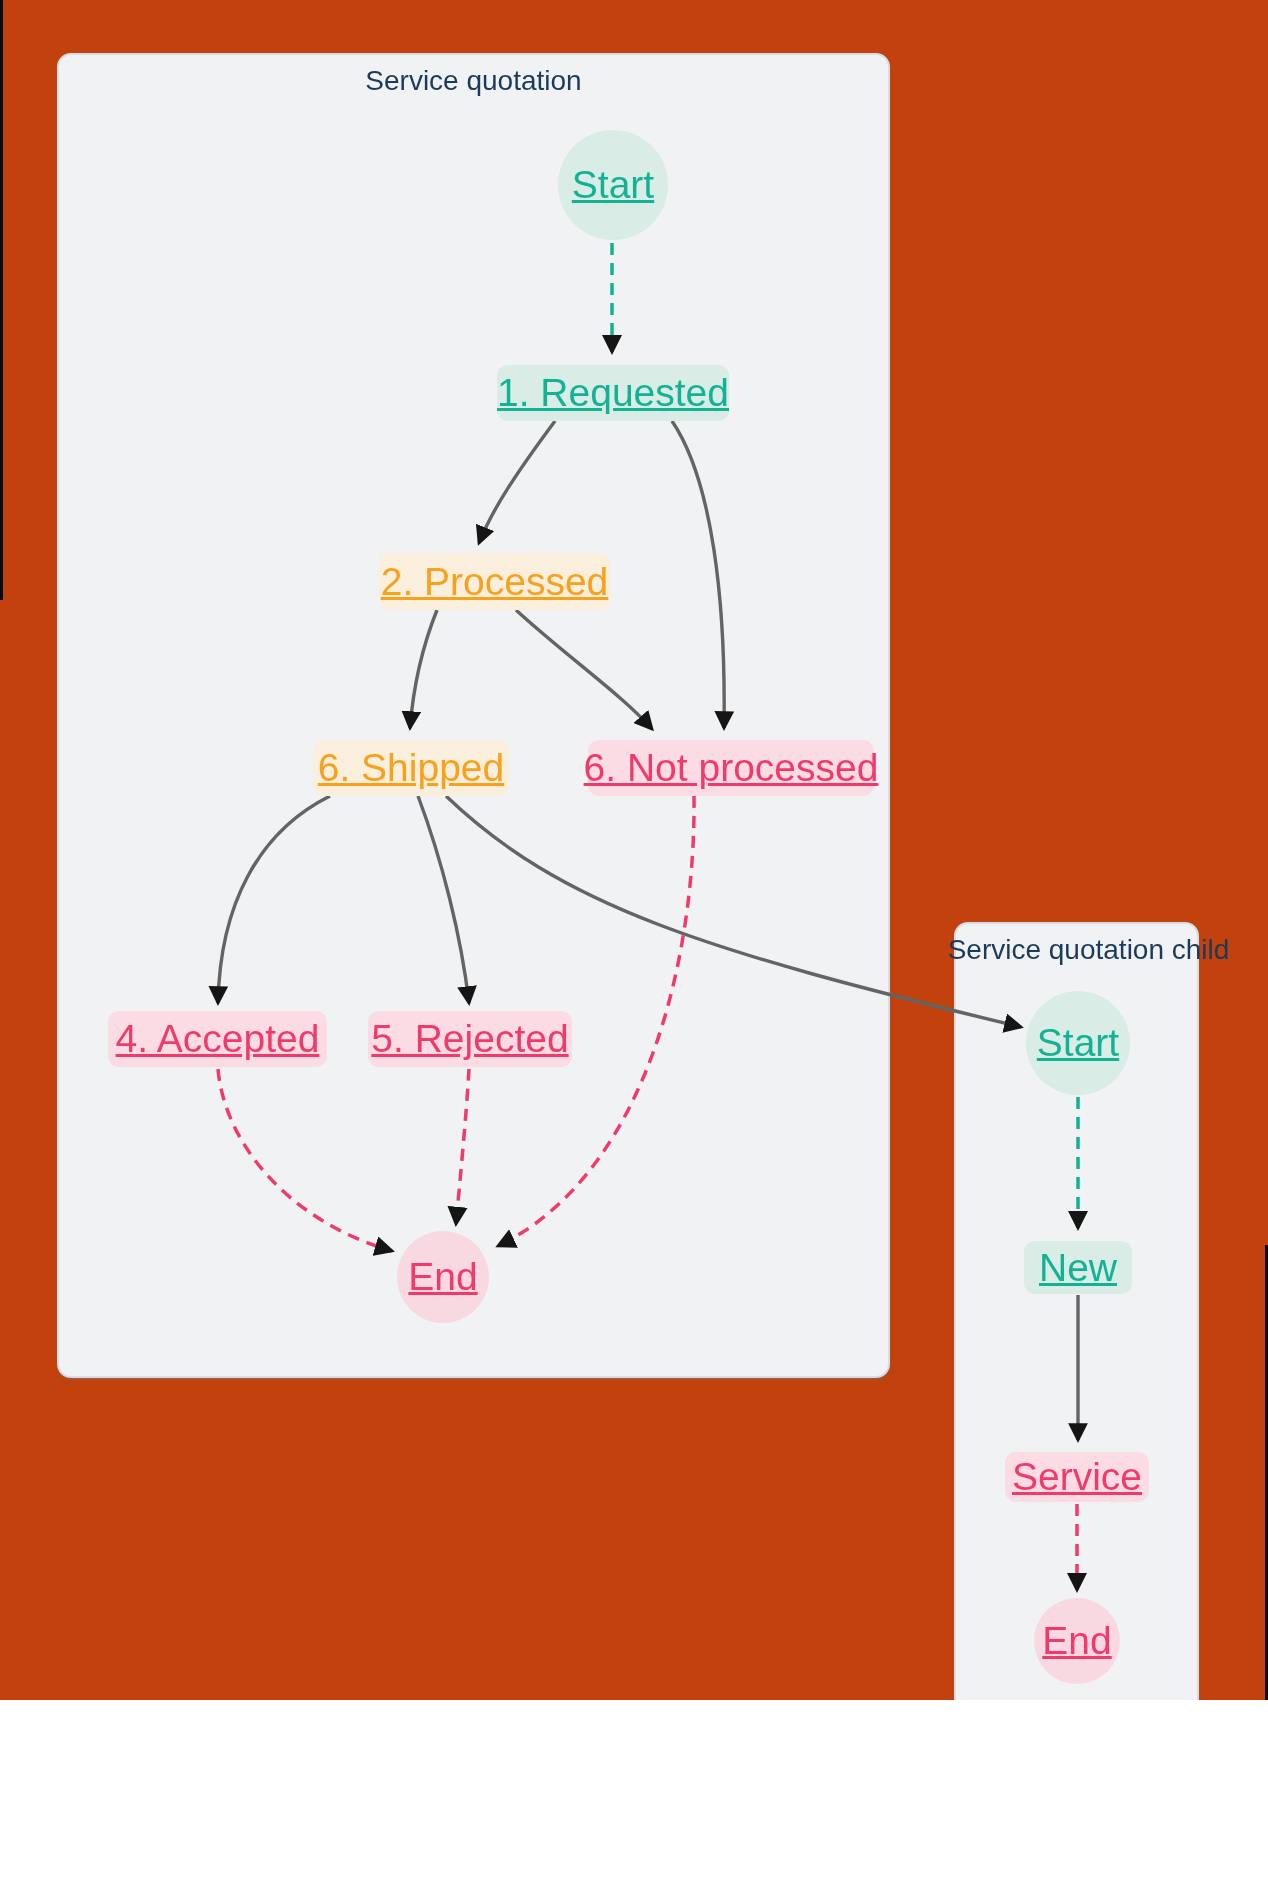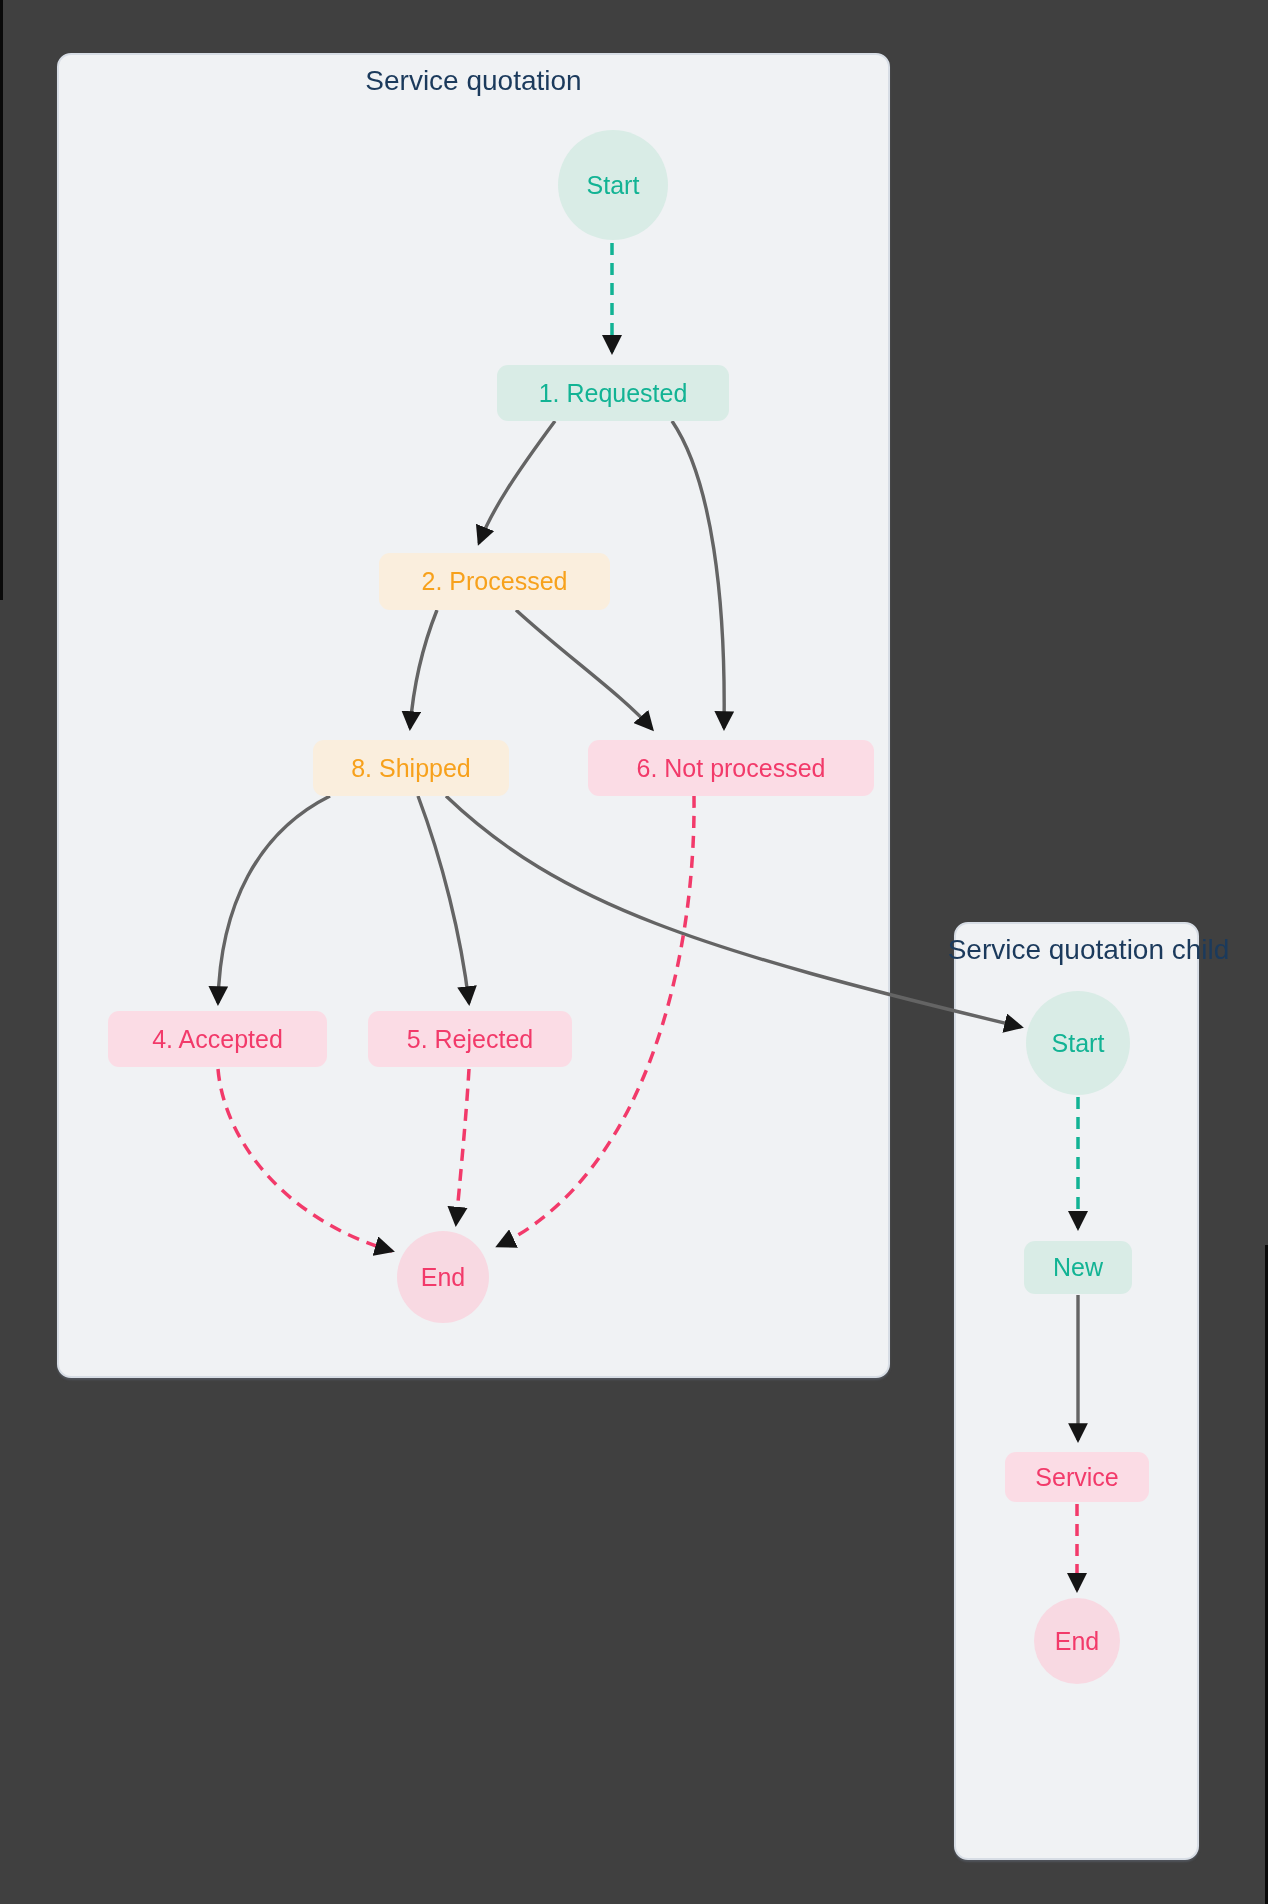--- a/index.html
+++ b/index.html
@@ -1,32 +1,32 @@
 <!DOCTYPE html>
 <html style="--title: #1b3a5c; --teal-text: #12b394; --teal-bg: #d9ece6; --orange-text: #f7a11c; --orange-bg: #faeedd; --pink-text: #f23a6a; --pink-bg: #fbdce5; --end-bg: #f8d9e2; --edge: #646464; --arrow: #151515;"><head>
 <meta charset="utf-8">
 <style>
   html,body{margin:0;padding:0;background:#ffffff;}
   .canvas{
-    position:relative;width:1268px;height:1904px;margin:0;
-    font-family:"Liberation Sans", sans-serif;overflow:hidden;background:#404040;
+    position:relative;width:1268px;height:1700px;margin:0;
+    font-family:"Liberation Sans", sans-serif;overflow:hidden;background:#c2410c;
   }
   .edge-strip{position:absolute;background:#0a0a0a;}
   .panel{
     position:absolute;background:#f0f2f4;border:2px solid #d7dde5;border-radius:14px;
     box-shadow:0 2px 2px rgba(110,120,140,.35);box-sizing:border-box;
   }
   .panel-title{
     position:absolute;top:10px;left:0;width:100%;text-align:center;
     font-size:28px;font-weight:500;color:var(--title,#1b3a5c);white-space:nowrap;
   }
   .panel-title.overflow{left:50%;width:auto;transform:translateX(-50%);margin-left:12px;}
   .node{
     position:absolute;display:flex;align-items:center;justify-content:center;
-    font-size:25px;font-weight:500;border-radius:11px;box-sizing:border-box;white-space:nowrap;
+    font-size:39px;font-weight:500;border-radius:11px;box-sizing:border-box;white-space:nowrap;text-decoration:underline;
   }
   .node.circle{border-radius:50%;}
   .node.teal{background:var(--teal-bg,#d9ece6);color:var(--teal-text,#12b394);}
   .node.orange{background:var(--orange-bg,#faeedd);color:var(--orange-text,#f7a11c);}
   .node.pink{background:var(--pink-bg,#fbdce5);color:var(--pink-text,#f23a6a);}
   .node.pink-circle{background:var(--end-bg,#f8d9e2);color:var(--pink-text,#f23a6a);}
   svg.edges{position:absolute;left:0;top:0;pointer-events:none;}
   .e-solid{fill:none;stroke:var(--edge,#646464);stroke-width:3.4;stroke-linejoin:round;}
   .e-dash-teal{fill:none;stroke:var(--teal-text,#12b394);stroke-width:3.5;stroke-dasharray:12 8;}
   .e-dash-pink{fill:none;stroke:var(--pink-text,#f23a6a);stroke-width:3.5;stroke-dasharray:12 8;}
@@ -83,21 +83,21 @@
 
     <path class="e-dash-pink" d="M 1077 1504 L 1077 1590" marker-end="url(#arrowhead)"></path>
   </svg>
 
   <div class="node circle teal" style="left:558px;top:130px;width:110px;height:110px;">Start</div>
 
   <div class="node teal" style="left:497px;top:365px;width:232px;height:56px;">1. Requested</div>
 
   <div class="node orange" style="left:355px;top:553px;width:231px;height:57px;margin-left:24px;">2. Processed</div>
 
-  <div class="node orange" style="left:313px;top:740px;width:196px;height:56px;">8. Shipped</div>
+  <div class="node orange" style="left:313px;top:740px;width:196px;height:56px;">6. Shipped</div>
 
   <div class="node pink" style="left:555px;top:740px;width:286px;height:56px;margin-left:33px;">6. Not processed</div>
 
   <div class="node pink" style="left:108px;top:1011px;width:219px;height:56px;">4. Accepted</div>
 
   <div class="node pink" style="left:368px;top:1011px;width:204px;height:56px;">5. Rejected</div>
 
   <div class="node circle pink-circle" style="left:397px;top:1231px;width:92px;height:92px;">End</div>
 
   <div class="node circle teal" style="left:1026px;top:991px;width:104px;height:104px;">Start</div>

